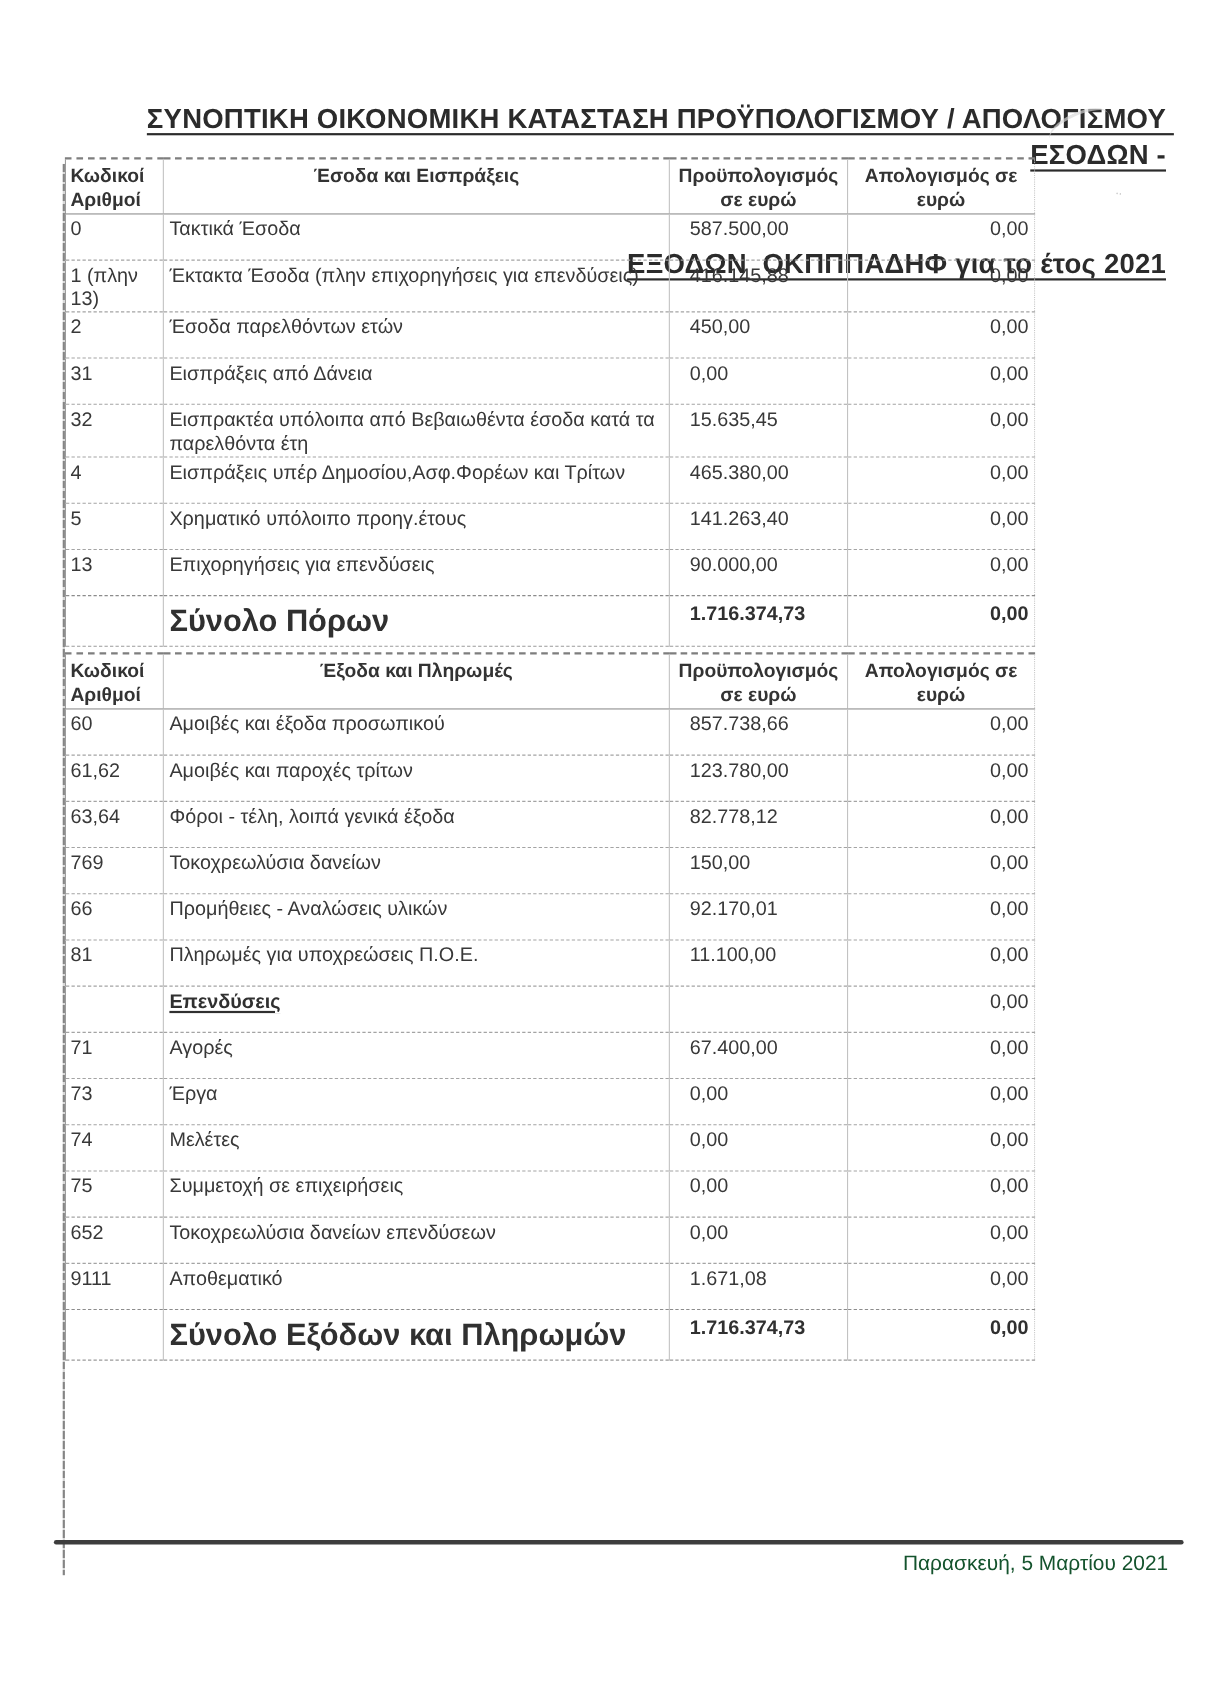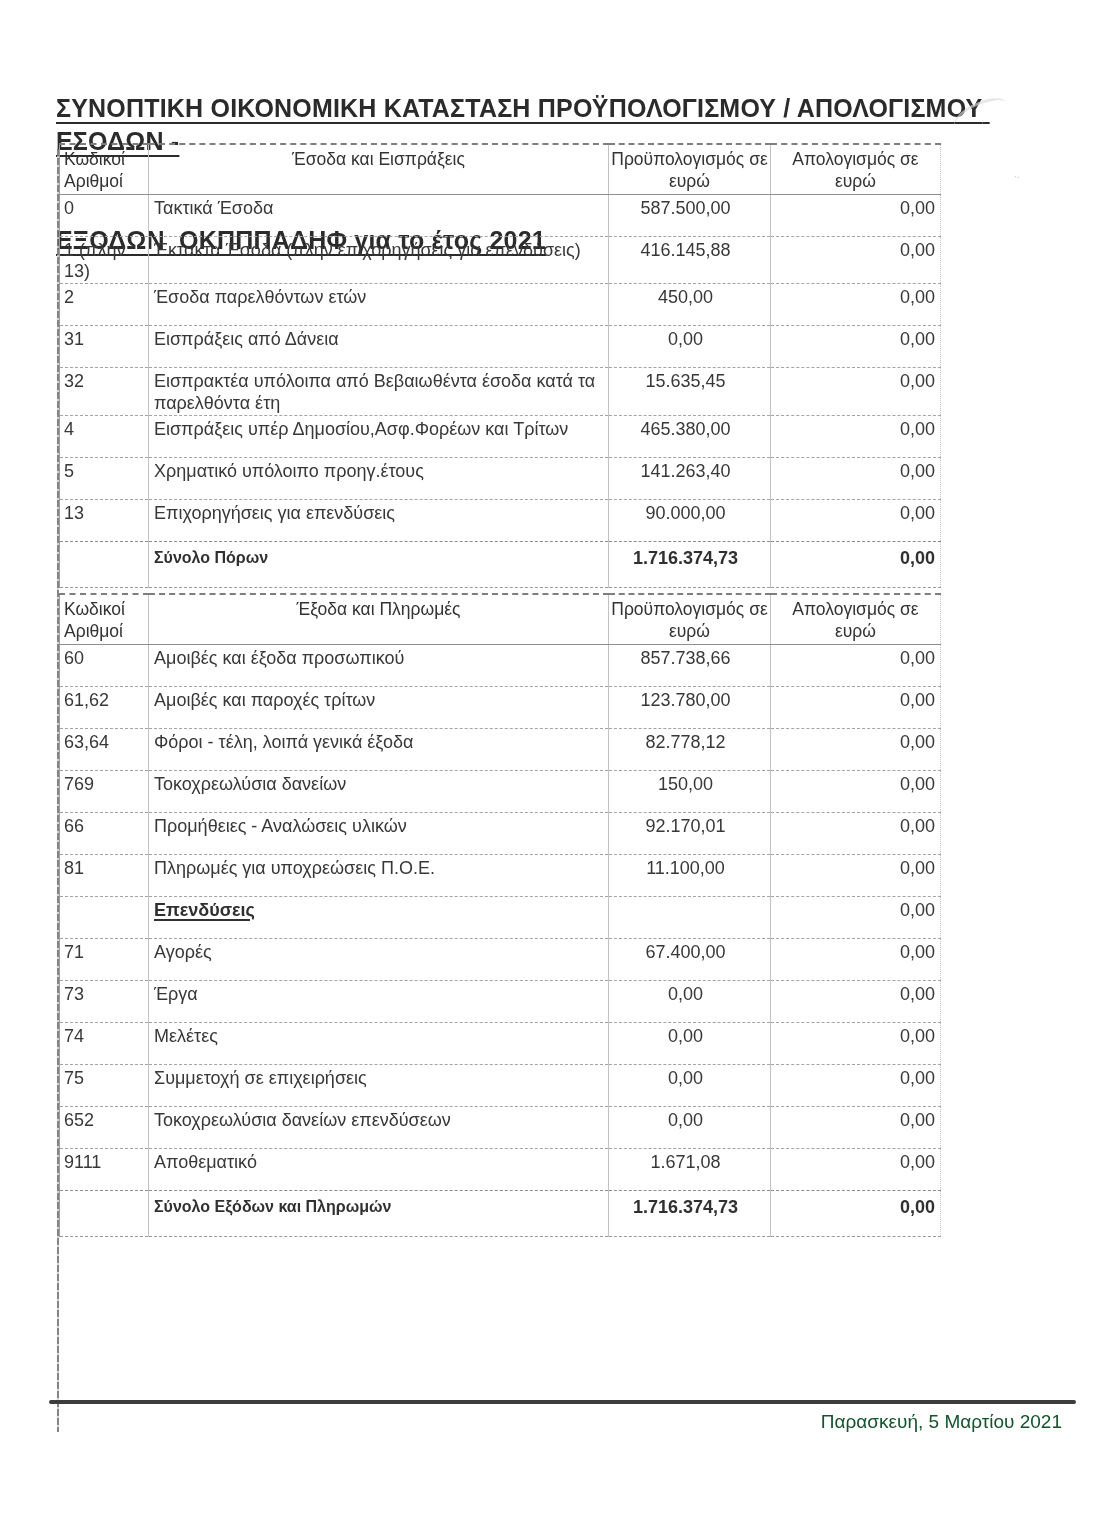--- a/index.html
+++ b/index.html
@@ -18,21 +18,21 @@
     position:relative;
     overflow:hidden;
   }
   .page{
     position:absolute;inset:0;
     background:#fff;
   }
   
   .doc-title{
     position:absolute;top:26px;left:56px;width:1004px;
-    text-align:left;
+    text-align:right;
     font-weight:bold;
     font-size:25px;
     line-height:1.32;
     color:var(--ink-strong);
     letter-spacing:0.2px;
     white-space:pre-wrap;
   }
   .doc-title .tline{
     text-decoration:underline;
     text-decoration-thickness:2px;
@@ -56,47 +56,47 @@
     vertical-align:top;
     border-left:1px solid var(--line-light);
   }
   .fin-table th:first-child,.fin-table td:first-child{border-left:1px solid #9c9c9c;}
   .fin-table th:last-child,.fin-table td:last-child{border-right:1px dotted #c8c8c8;}
   .fin-table thead th{
     height:50px;
     border-top:2px dashed #7e7e7e;
     border-bottom:1px solid #8f8f8f;
     font-size:17.5px;
-    font-weight:normal;
+    font-weight:bold;
     color:#333;
     line-height:1.25;
     padding-top:4px;
     text-align:center;
   }
   .fin-table thead th.c-code{text-align:left;padding-left:4px;}
   .fin-table tbody td{
     border-top:1px dashed #a4a4a4;
     height:42px;
     padding-top:3px;
     line-height:1.22;
   }
   .fin-table tbody tr:first-child td{border-top:none;}
   .fin-table tbody tr:last-child td{border-bottom:1px dashed #9a9a9a;}
   .fin-table td.c-code{padding-left:4px;padding-right:2px;}
   .fin-table td.c-desc{padding-left:5px;padding-right:6px;margin-top:29px;}
-  .fin-table td.c-num{text-align:center;padding-right:8px;padding-left:0;}
+  .fin-table td.c-num{text-align:left;padding-right:8px;padding-left:18px;}
   .fin-table td.c-num2{text-align:right;padding-right:5px;padding-left:2px;}
   .fin-table tr.total-row td{
     border-top:1px dashed #8c8c8c;
     font-weight:bold;
     height:46px;
     padding-top:6px;
     color:#303030;
   }
-  .fin-table tr.total-row td.c-desc{font-size:16px;}
+  .fin-table tr.total-row td.c-desc{font-size:28px;}
   .fin-table tr.section-row td.c-desc .section-label{
     font-weight:bold;
     text-decoration:underline;
     text-decoration-thickness:1.5px;
     text-underline-offset:3px;
     color:#303030;
   }
   
   .v-artifact{
     position:absolute;left:57px;top:149px;height:1283px;width:2px;

